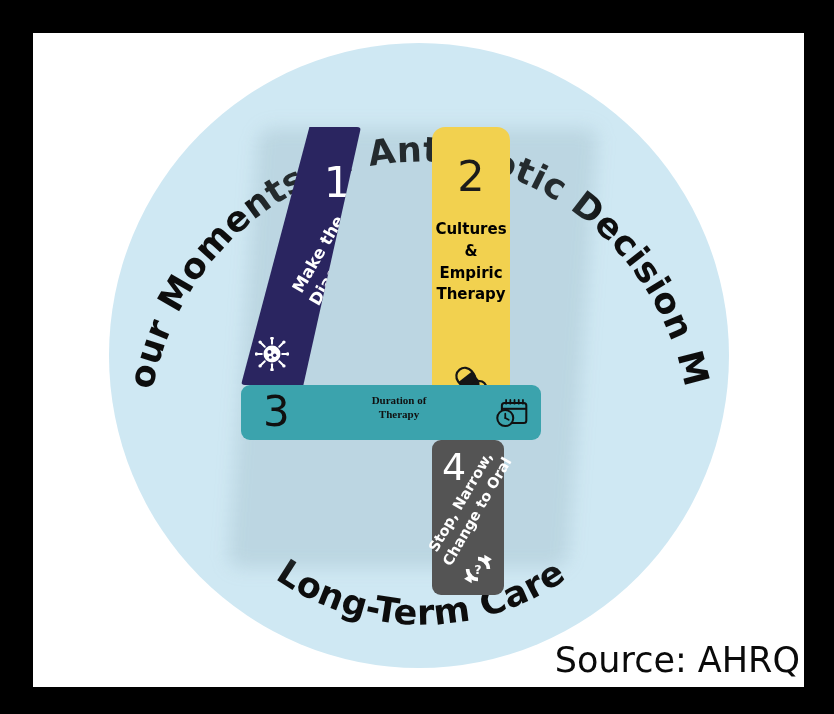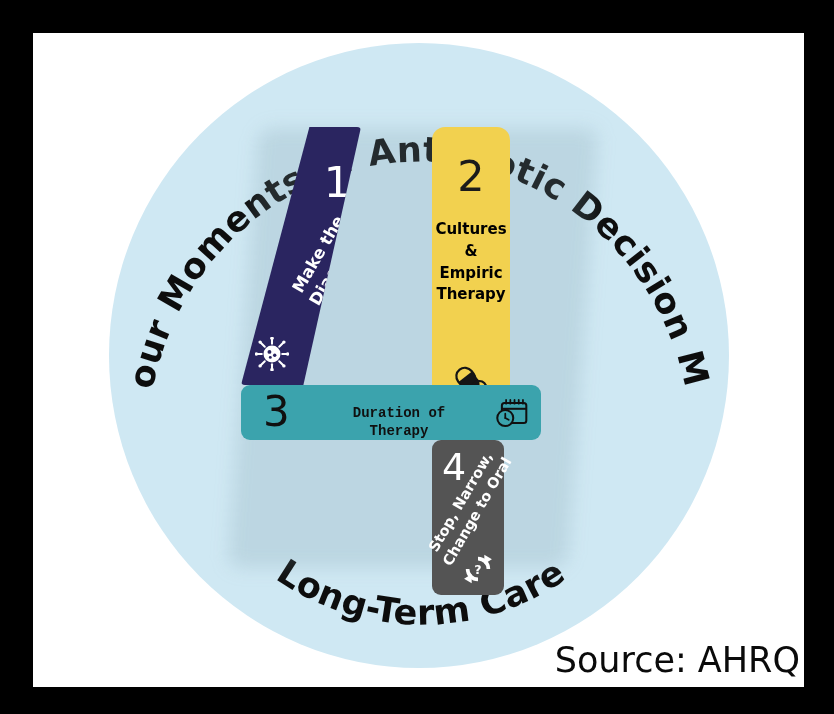--- a/index.html
+++ b/index.html
@@ -184,25 +184,25 @@
     color: #101010;
     font-family: "DejaVu Sans", sans-serif;
     font-size: 42px;
     font-weight: 400;
     line-height: 1;
   }
   #block-3-label {
     position: absolute;
     left: 74px;
     right: 58px;
-    top: 20px;
+    top: 9px;
     text-align: center;
     color: #101010;
-    font-family: Liberation Mono, monospace;
-    font-size: 14px;
+    font-family: Liberation Serif, serif;
+    font-size: 11px;
     font-weight: 600;
     line-height: 1.26;
     white-space: pre-line;
   }
   #block-3-icon {
     position: absolute;
     right: 12px;
     top: 12px;
     width: 34px;
     height: 32px;

